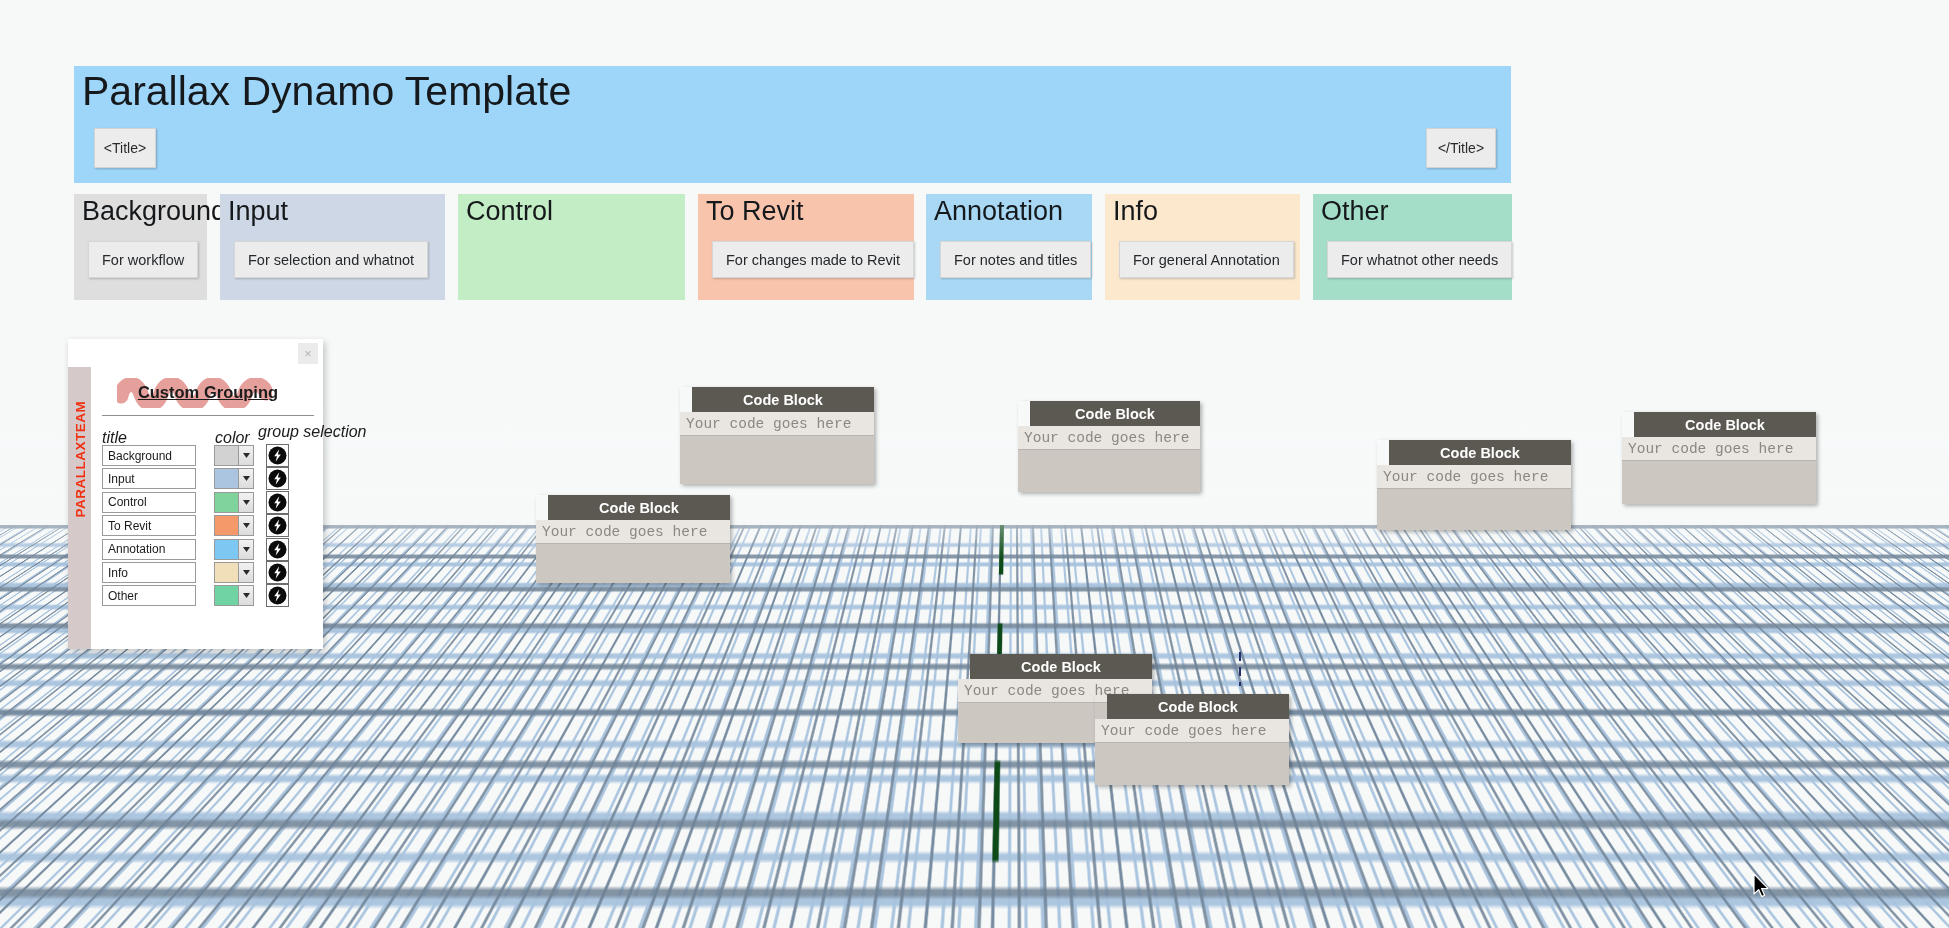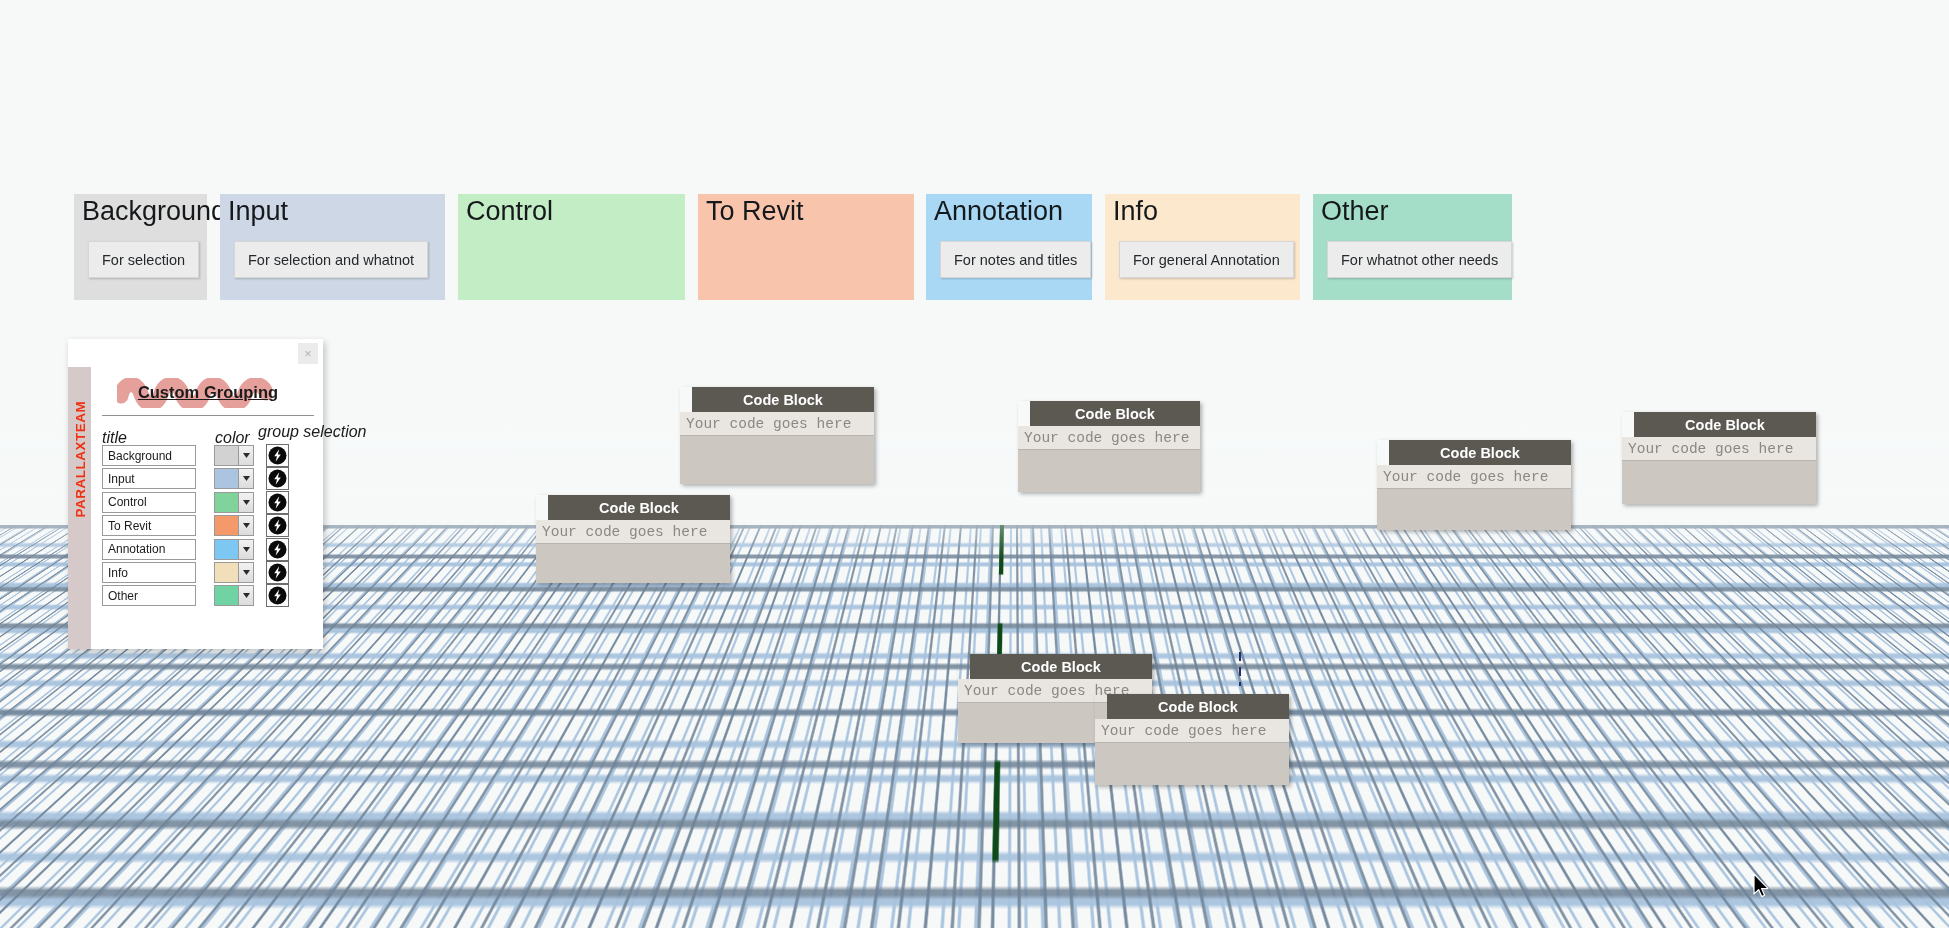--- a/index.html
+++ b/index.html
@@ -333,35 +333,41 @@
 <div id="root">
 
   <div id="grid-stage">
     <div id="grid-plane"></div>
     <div id="grid-axis-red"></div>
     <div id="grid-axis-green"></div>
   </div>
   <div id="grid-fade"></div>
   <div id="grid-z-axis"></div>
 
+  <div id="title-band">
+    <div class="app-title">Parallax Dynamo Template</div>
+    <div class="tag-chip" id="tag-open">&lt;Title&gt;</div>
+    <div class="tag-chip" id="tag-close">&lt;/Title&gt;</div>
+  </div>
 
   <div id="category-row">
       <div class="cat-box" style="left: 0px; width: 133px; background: rgb(222, 222, 222);">
         <div class="cat-title">Background</div>
-        <div class="cat-note">For selection</div>
+        <div class="cat-note">For workflow</div>
       </div>
       <div class="cat-box" style="left: 146px; width: 225px; background: rgb(205, 215, 230);">
         <div class="cat-title">Input</div>
         <div class="cat-note">For selection and whatnot</div>
       </div>
       <div class="cat-box" style="left: 384px; width: 227px; background: rgb(195, 237, 196);">
         <div class="cat-title">Control</div>
       </div>
       <div class="cat-box" style="left: 624px; width: 216px; background: rgb(248, 197, 172);">
         <div class="cat-title">To Revit</div>
+        <div class="cat-note">For changes made to Revit</div>
       </div>
       <div class="cat-box" style="left: 852px; width: 166px; background: rgb(169, 216, 245);">
         <div class="cat-title">Annotation</div>
         <div class="cat-note">For notes and titles</div>
       </div>
       <div class="cat-box" style="left: 1031px; width: 195px; background: rgb(252, 233, 205);">
         <div class="cat-title">Info</div>
         <div class="cat-note">For general Annotation</div>
       </div>
       <div class="cat-box" style="left: 1239px; width: 199px; background: rgb(164, 221, 200);">

